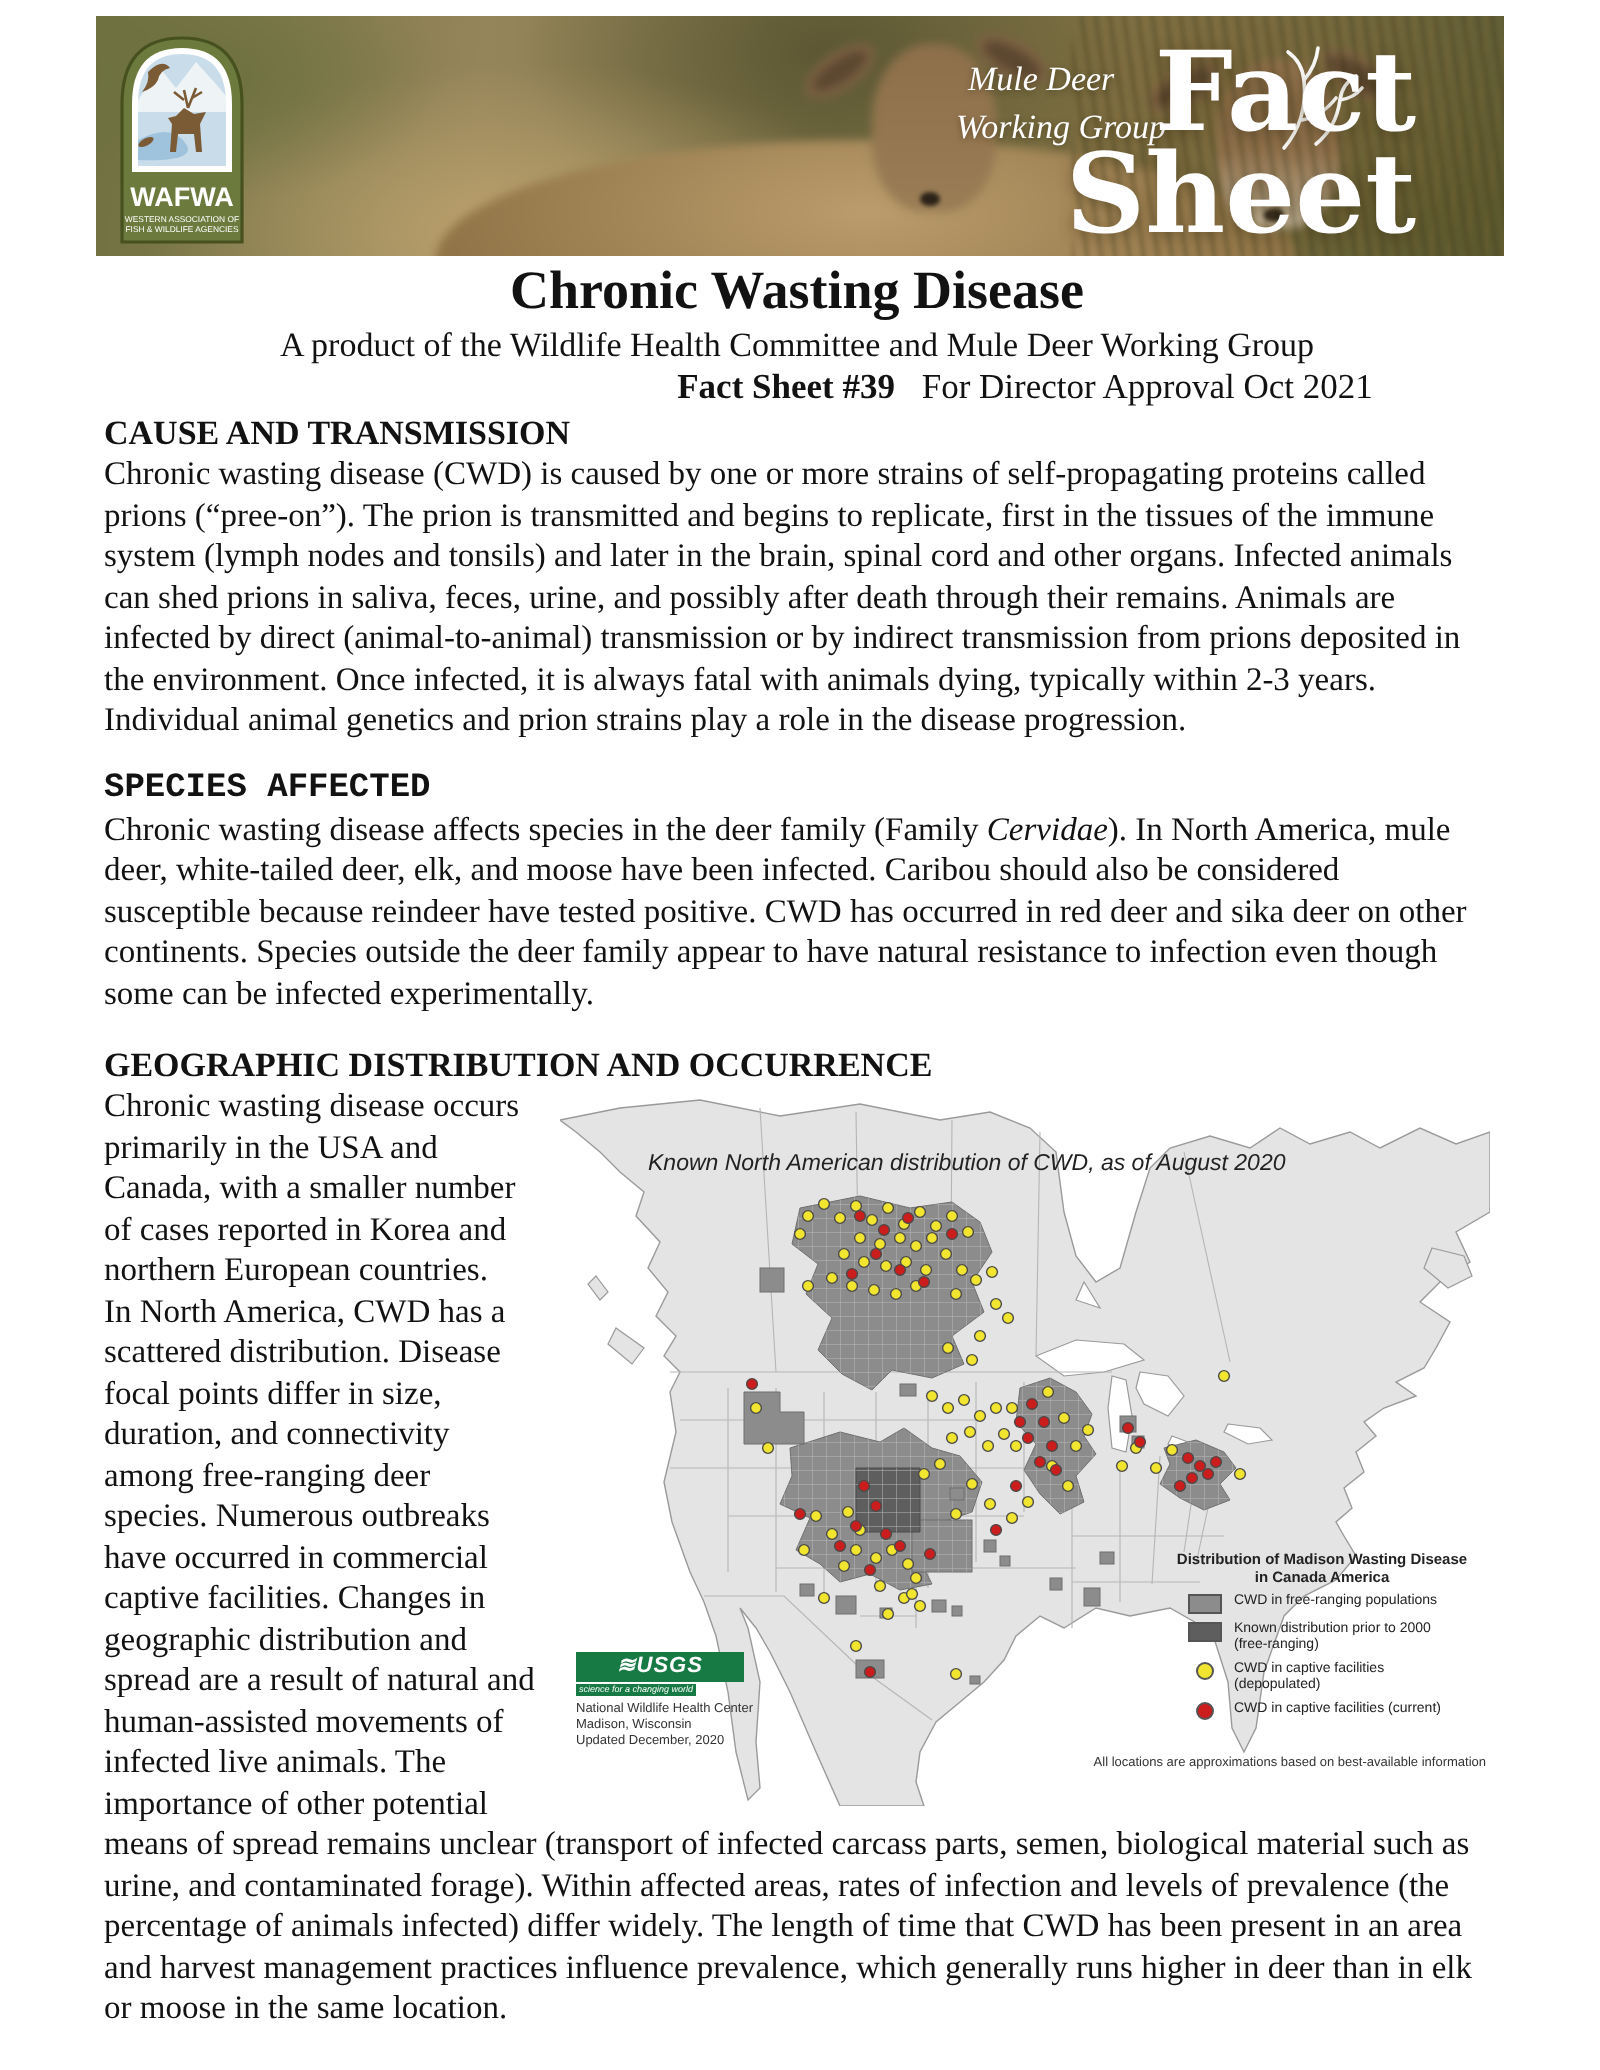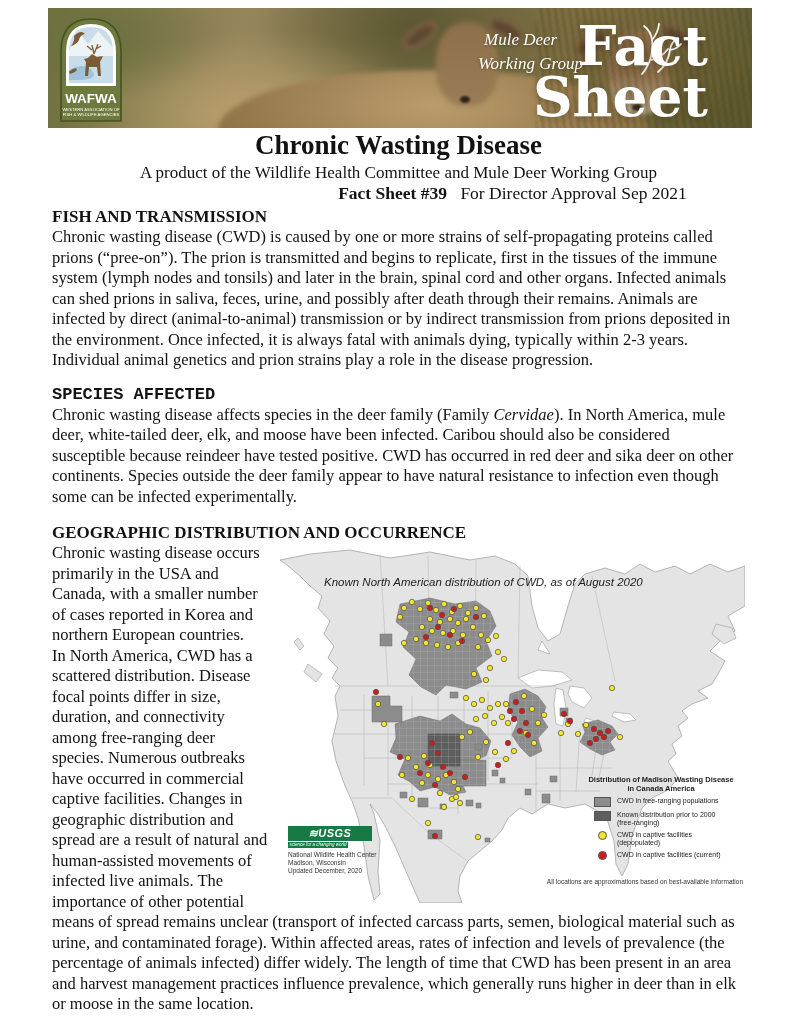--- a/index.html
+++ b/index.html
@@ -127,24 +127,24 @@
     <text x="33" y="102" text-anchor="middle" font-family="Liberation Sans, sans-serif" font-size="4.2" fill="#ffffff">FISH &amp; WILDLIFE AGENCIES</text>
   </svg>
 </div>
 
 <div class="content">
 
   <div class="doc-title">Chronic Wasting Disease</div>
   <div class="doc-sub">A product of the Wildlife Health Committee and Mule Deer Working Group</div>
   <div class="doc-meta">
     <span class="no">Fact Sheet #39</span>
-    <span class="appr">For Director Approval Sep 2021</span>
+    <span class="appr">For Director Approval Oct 2021</span>
   </div>
 
-  <h2 class="h-cause">FISH AND TRANSMISSION</h2>
+  <h2 class="h-cause">CAUSE AND TRANSMISSION</h2>
   <p class="body">Chronic wasting disease (CWD) is caused by one or more strains of self-propagating proteins called prions (“pree-on”). The prion is transmitted and begins to replicate, first in the tissues of the immune system (lymph nodes and tonsils) and later in the brain, spinal cord and other organs. Infected animals can shed prions in saliva, feces, urine, and possibly after death through their remains. Animals are infected by direct (animal-to-animal) transmission or by indirect transmission from prions deposited in the environment. Once infected, it is always fatal with animals dying, typically within 2-3 years. Individual animal genetics and prion strains play a role in the disease progression.</p>
 
   <h2 class="h-species">SPECIES AFFECTED</h2>
   <p class="body"><span>Chronic wasting disease affects species in the deer family (Family </span><i>Cervidae</i><span>). In North America, mule deer, white-tailed deer, elk, and moose have been infected. Caribou should also be considered susceptible because reindeer have tested positive. CWD has occurred in red deer and sika deer on other continents. Species outside the deer family appear to have natural resistance to infection even though some can be infected experimentally.</span></p>
 
   <h2 class="h-geo">GEOGRAPHIC DISTRIBUTION AND OCCURRENCE</h2>
 
   <div class="map-wrap">
     <svg id="cwd-map" width="465" height="357" viewBox="0 0 465 357">
       <defs>

